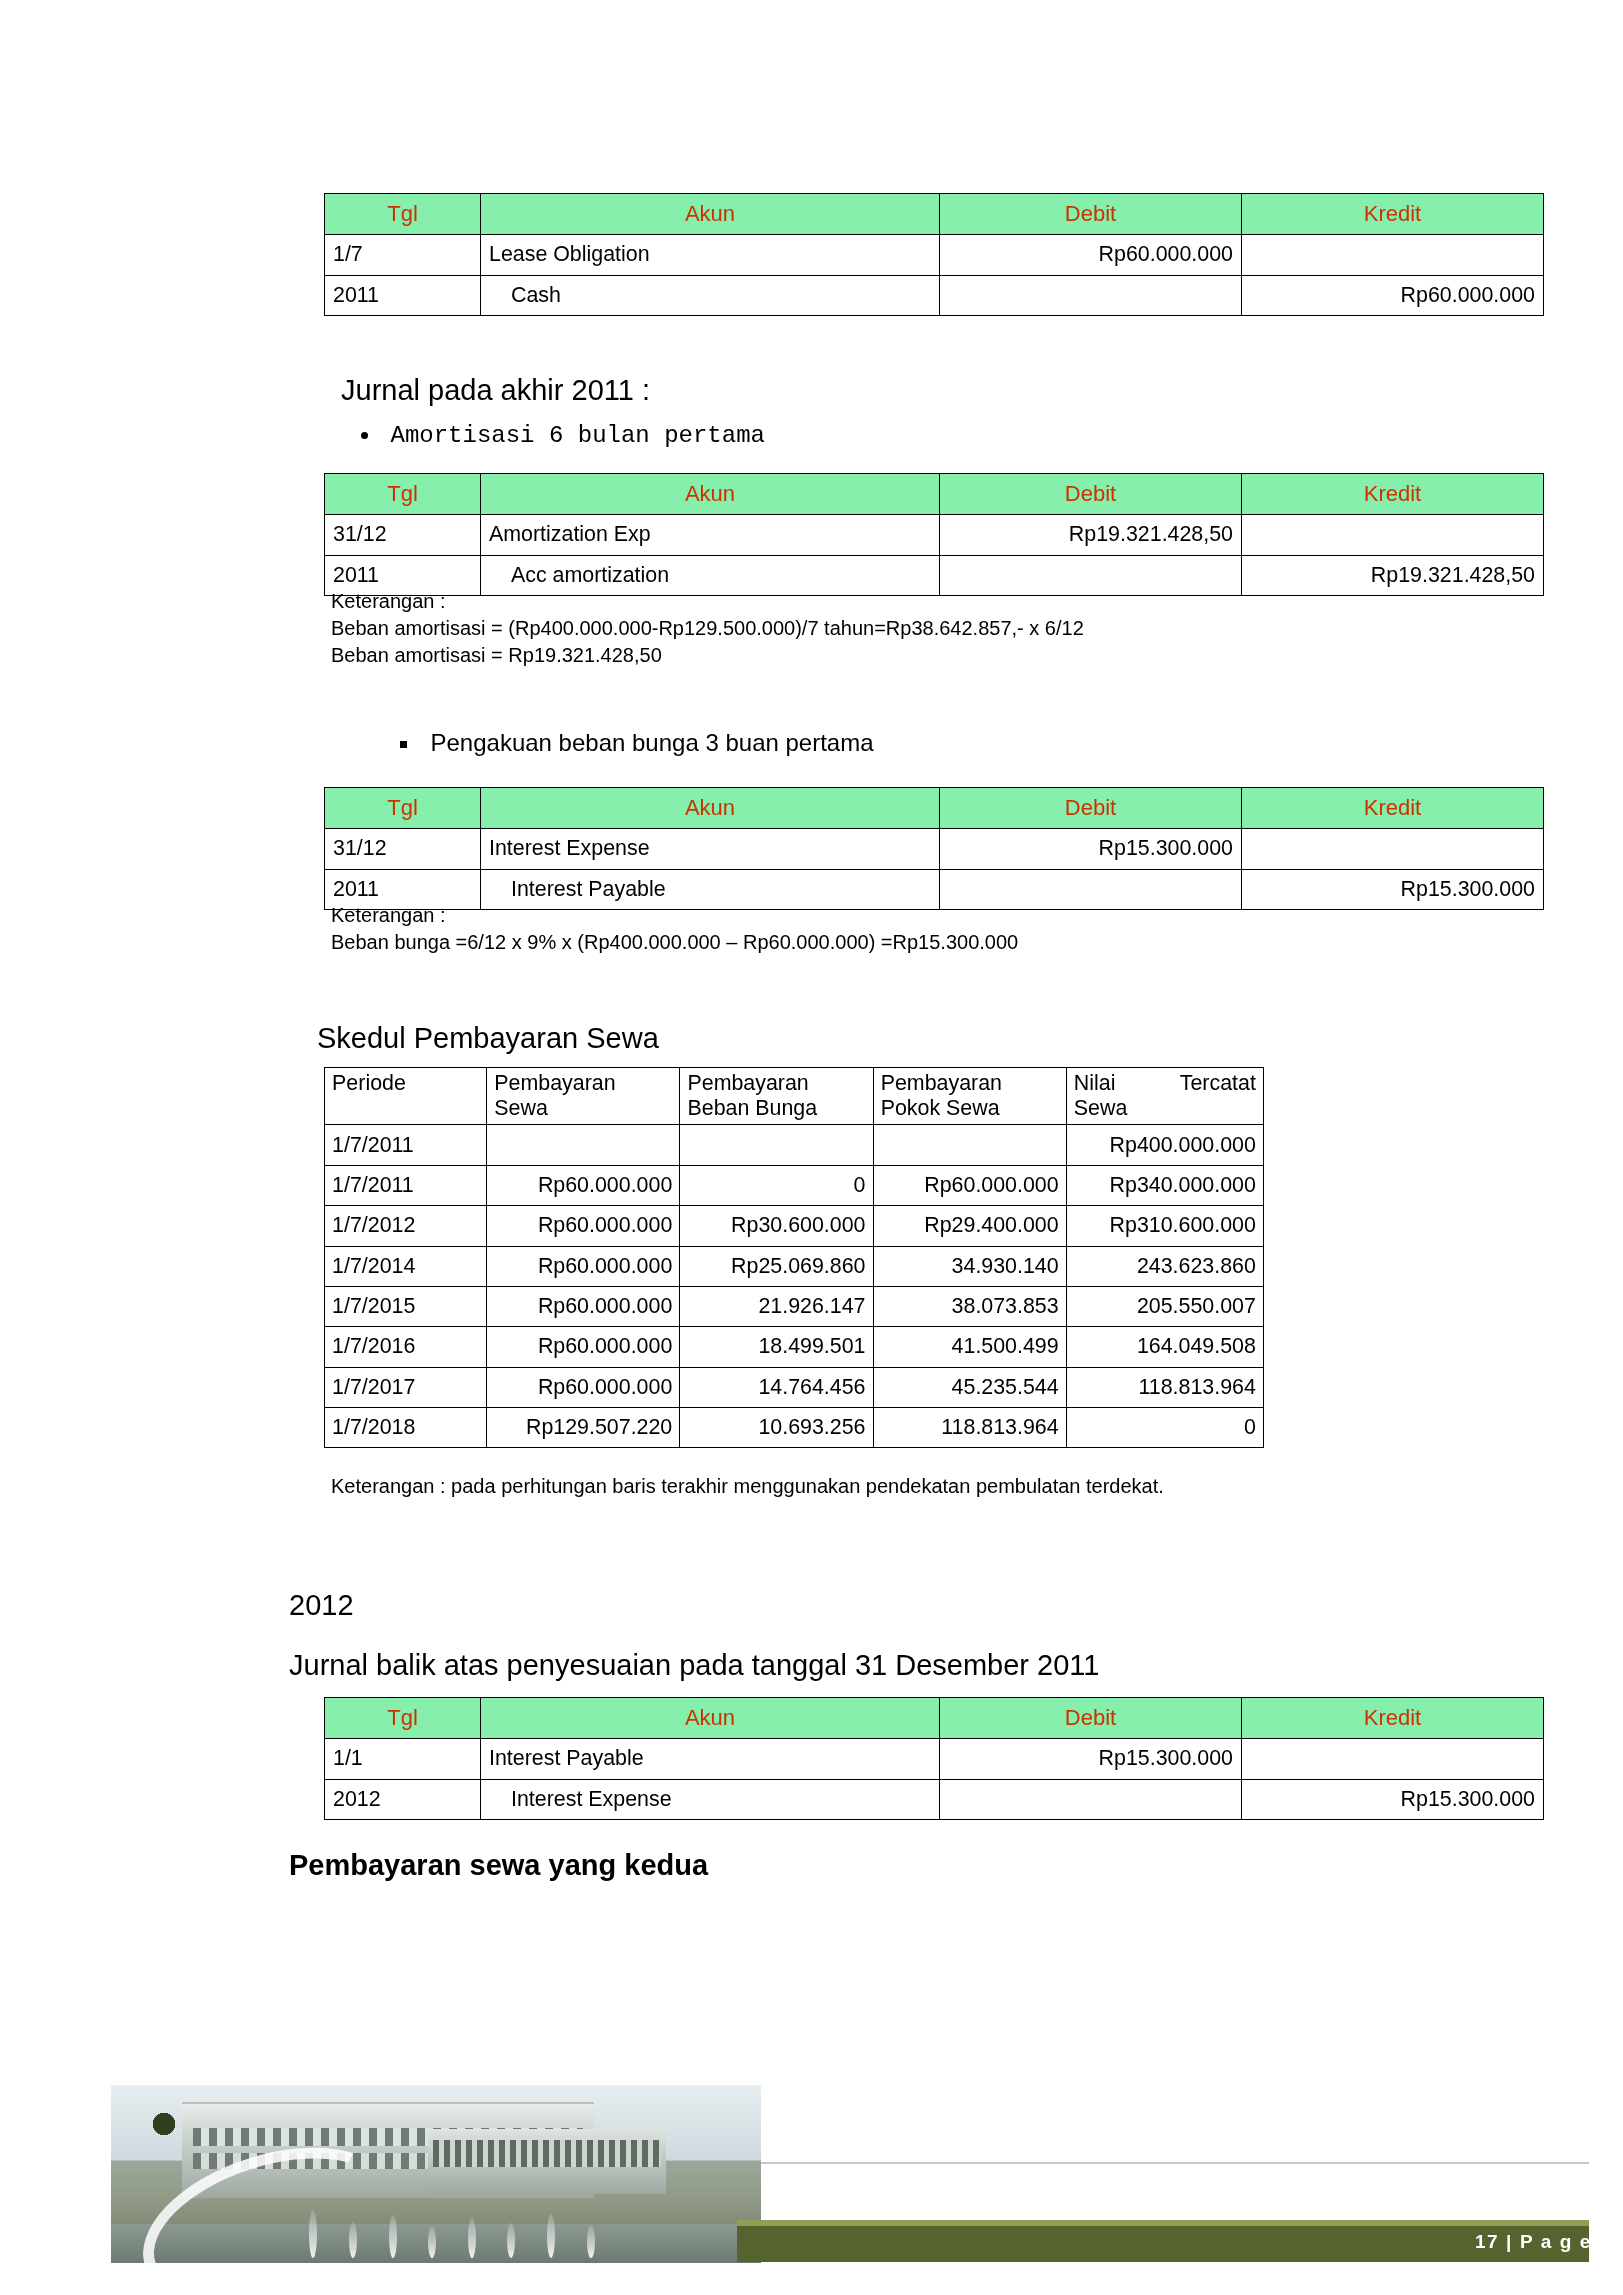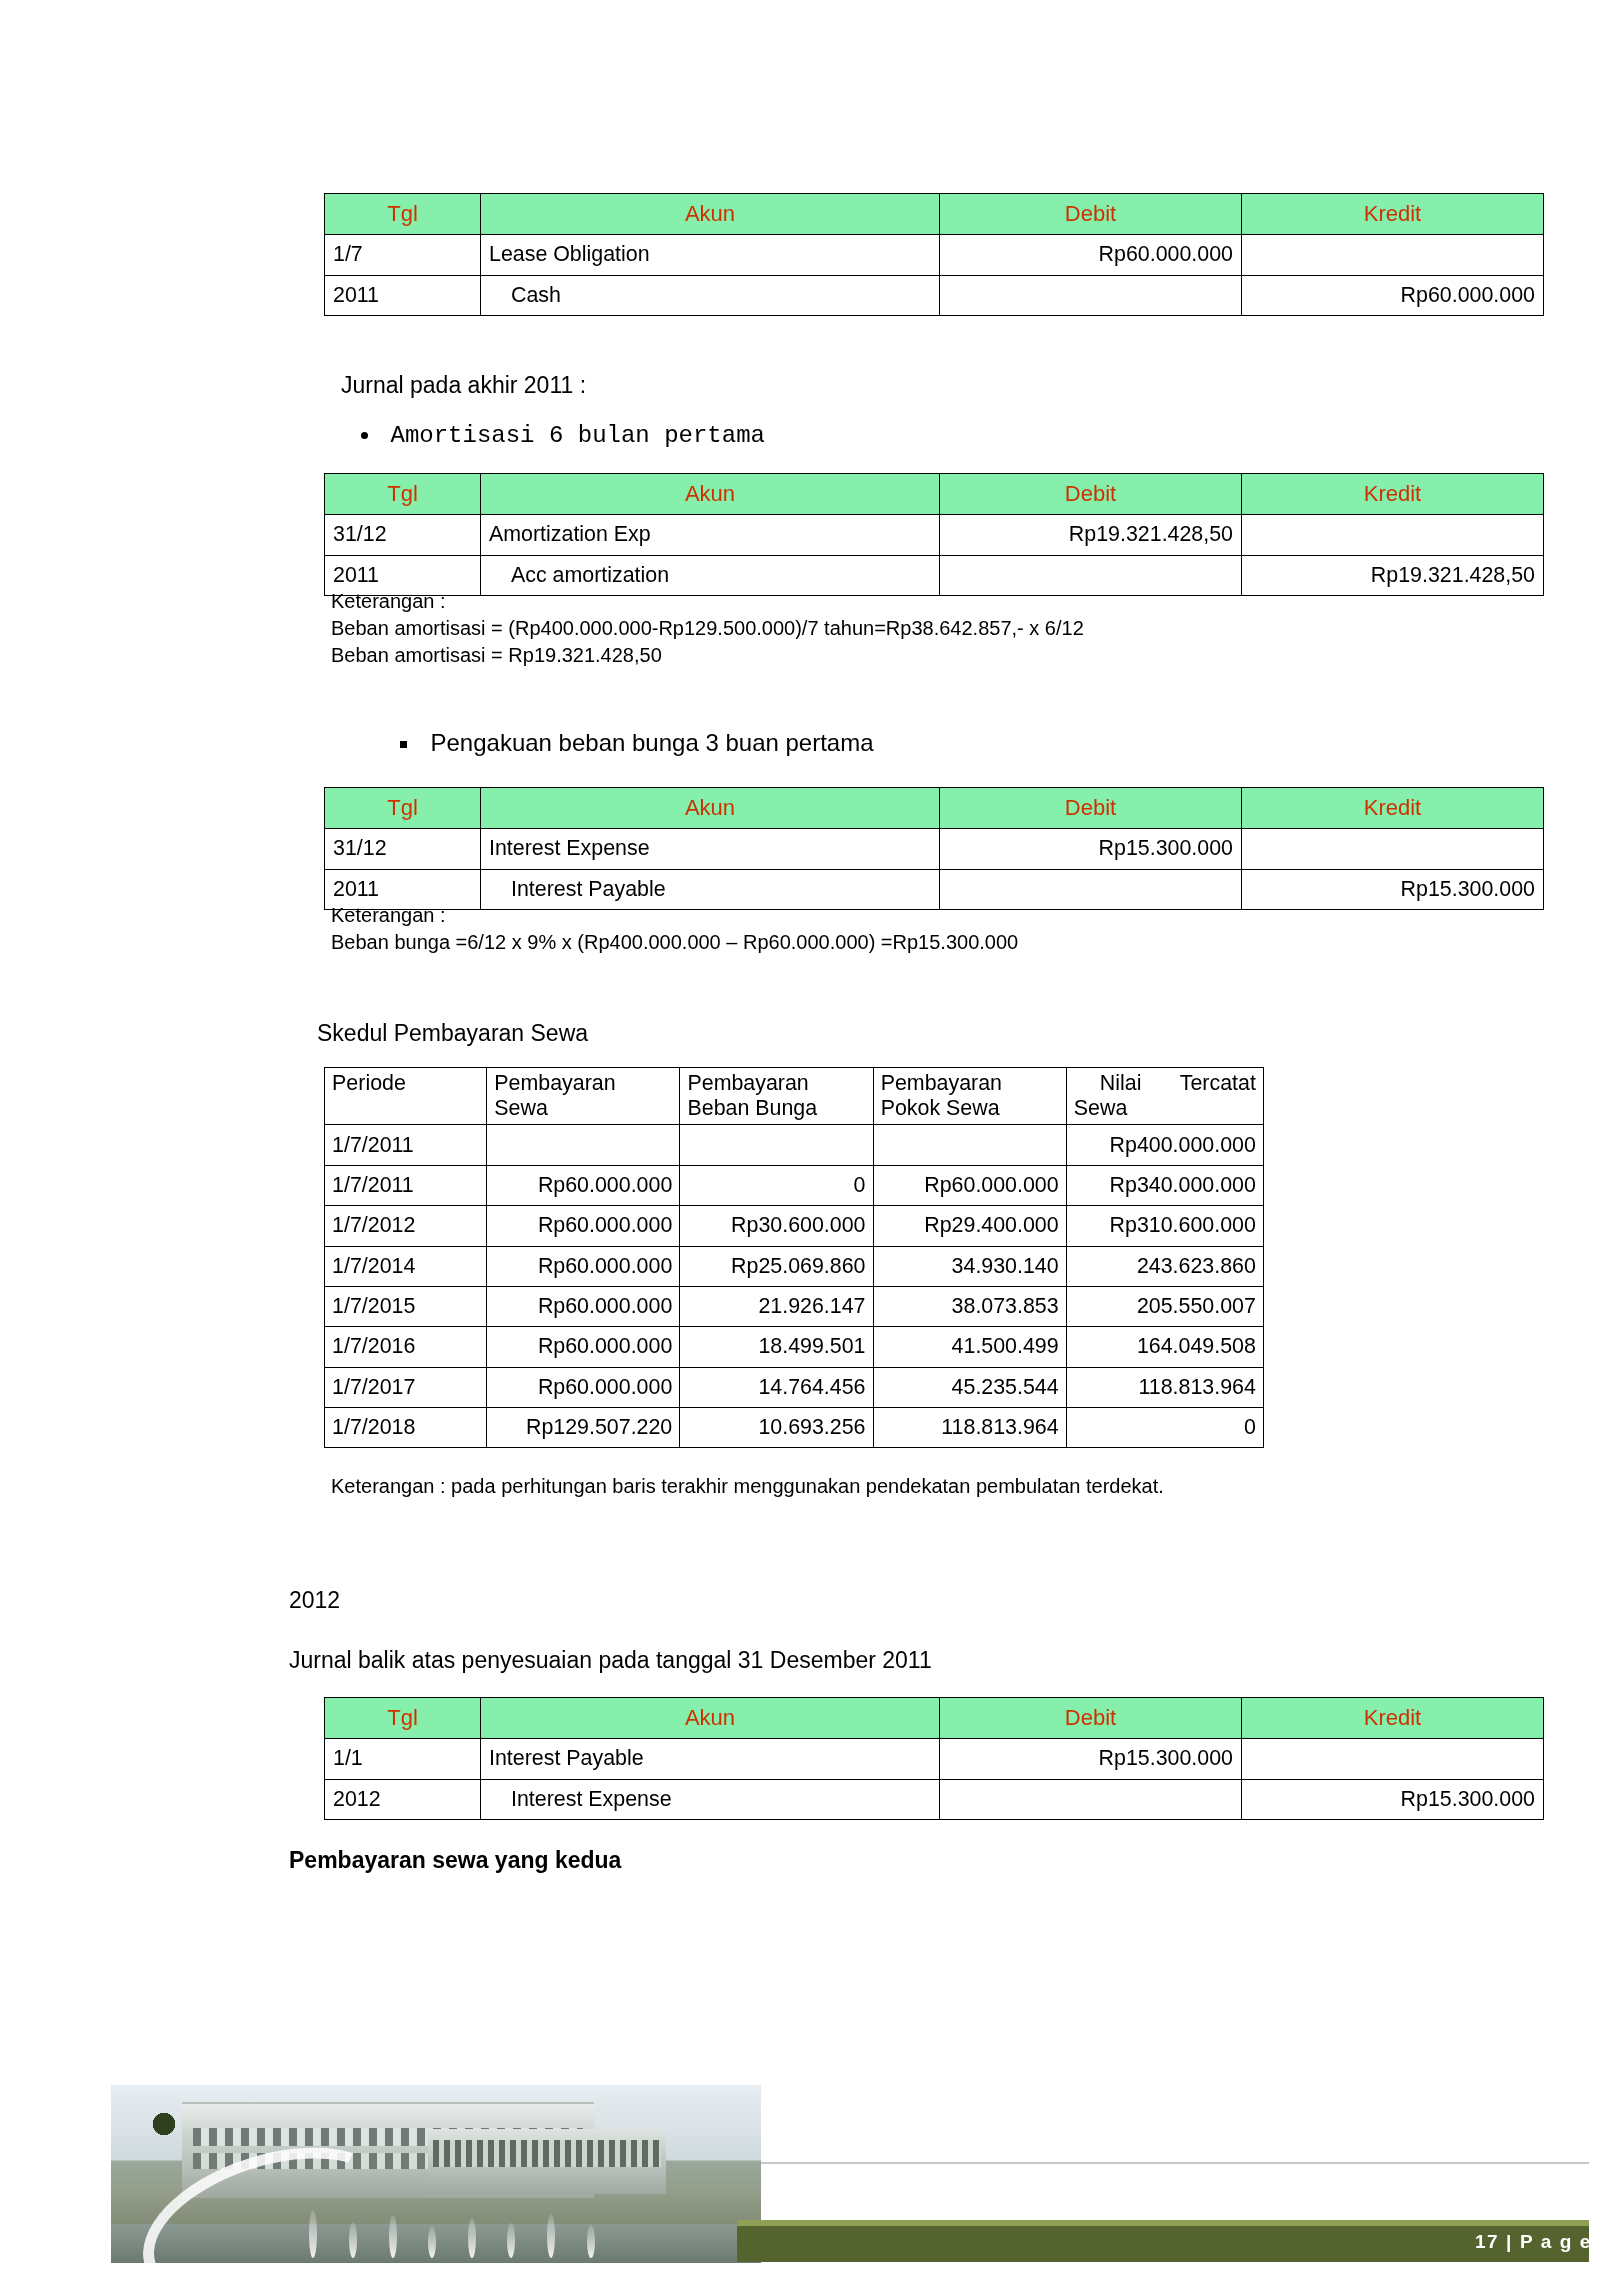--- a/index.html
+++ b/index.html
@@ -74,21 +74,21 @@
   .s4 { width: 178px; }
   .s5 { width: 182px; }
   .hdr-spread {
     text-align: justify;
   }
   .hdr-spread span.w1 { float: left; }
   .hdr-spread span.w2 { float: right; }
 
   
   .para {
-    font-size: 23px;
+    font-size: 29px;
     line-height: 1.45;
   }
   .small {
     font-size: 20px;
     line-height: 1.35;
   }
   .bold { font-weight: bold; }
 
   ul.bul, ul.sq {
     margin: 0;
@@ -347,21 +347,21 @@
             </td>
             <td class="s3">
               <div>Pembayaran</div>
               <div>Beban Bunga</div>
             </td>
             <td class="s4">
               <div>Pembayaran</div>
               <div>Pokok Sewa</div>
             </td>
             <td class="s5">
-              <div class="hdr-spread" style="overflow:hidden;margin-left:26px;">
+              <div class="hdr-spread" style="overflow:hidden;">
                 <span class="w1">Nilai</span>
                 <span class="w2">Tercatat</span>
               </div>
               <div>Sewa</div>
             </td>
           </tr>
 
           <tr>
             <td class="s1 lbl">1/7/2011</td>
             <td class="s2 num"></td>

